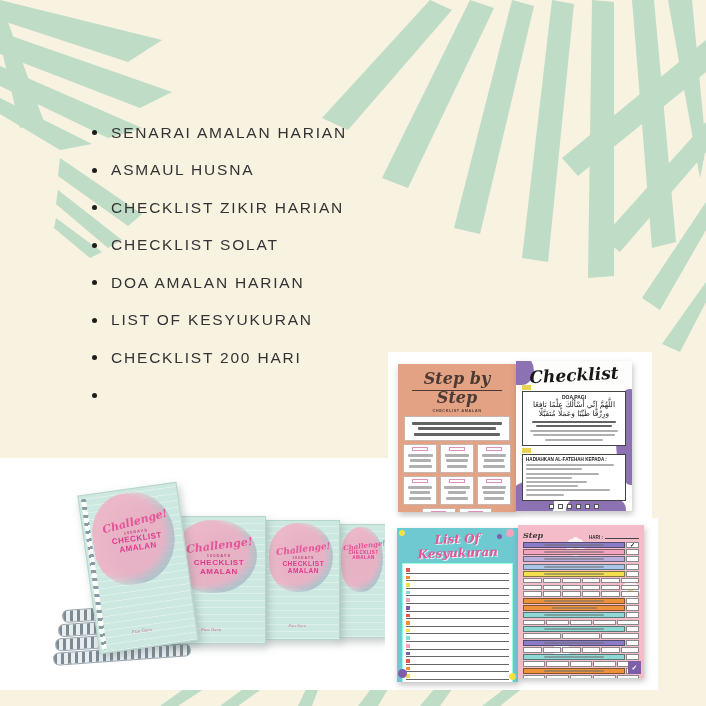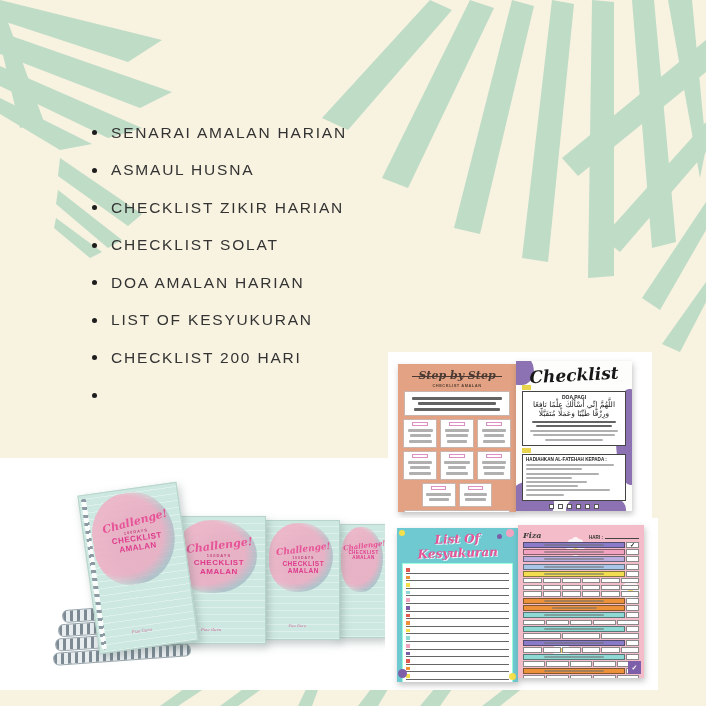--- a/index.html
+++ b/index.html
@@ -50,21 +50,21 @@
     border:1px solid #9aa7ae;transform:rotate(-4deg);}
 
   
   .pageL,.pageR{position:absolute;box-shadow:1px 3px 6px rgba(80,80,80,.35);overflow:hidden;}
   .sk{height:3px;background:#6f6f6f;opacity:.55;border-radius:1px;margin:2.5px auto;}
   .skd{background:#3c3c3c;opacity:.8;}
 
   
   #b1L{left:10px;top:12px;width:118px;height:148px;background:var(--salmon);padding:5px 6px;}
   .scr-step{display:block;text-align:center;font-family:"DejaVu Serif",serif;font-style:italic;font-weight:bold;
-    font-size:11px;color:#4a3a33;position:relative;}
+    font-size:16px;color:#4a3a33;position:relative;}
   .scr-step::after{content:"";position:absolute;left:8%;right:8%;top:55%;height:1px;background:#4a3a33;}
   .b1-sub{display:block;text-align:center;font-size:4px;font-weight:bold;color:#5b4236;letter-spacing:.5px;margin-top:1px;}
   .intro-box{background:#fff;border:1px solid rgba(120,70,50,.4);padding:2px 3px;margin-top:3px;}
   .card-row{display:flex;gap:3px;margin-top:3px;justify-content:center;}
   .card{flex:0 0 32%;background:#fff;border:1px solid rgba(120,70,50,.4);padding:2px;}
   .chip{width:55%;height:4px;border:1px solid #c49;opacity:.6;margin:0 auto 2px;}
   .banner{background:#fff;border:1px solid rgba(120,70,50,.4);padding:1px 3px;margin-top:3px;}
 
   
   #b1R{left:128px;top:9px;width:116px;height:150px;background:#fdfdfb;padding:4px 6px;}
@@ -401,21 +401,21 @@
 
       </div>
     </div>
 
     <div class="pageR" id="b2R">
       <span class="daisy" style="left:54px;top:18px;"></span>
       <span class="daisy" style="right:10px;top:62px;"></span>
       <span class="daisy" style="left:40px;bottom:24px;"></span>
 
       <div class="b2r-top">
-        <span class="scr-hari">Fiza</span>
+        <span class="scr-hari">Step</span>
         <span class="hari-label"><span>HARI :</span><span class="hari-line"></span></span>
       </div>
 
       <div class="tbl">
         <div class="trow">
             <div class="tcell lab c-purple">
               <div class="sk"></div>
             </div>
             <div class="tcell tick">
               <span class="tickmark">✓</span>

